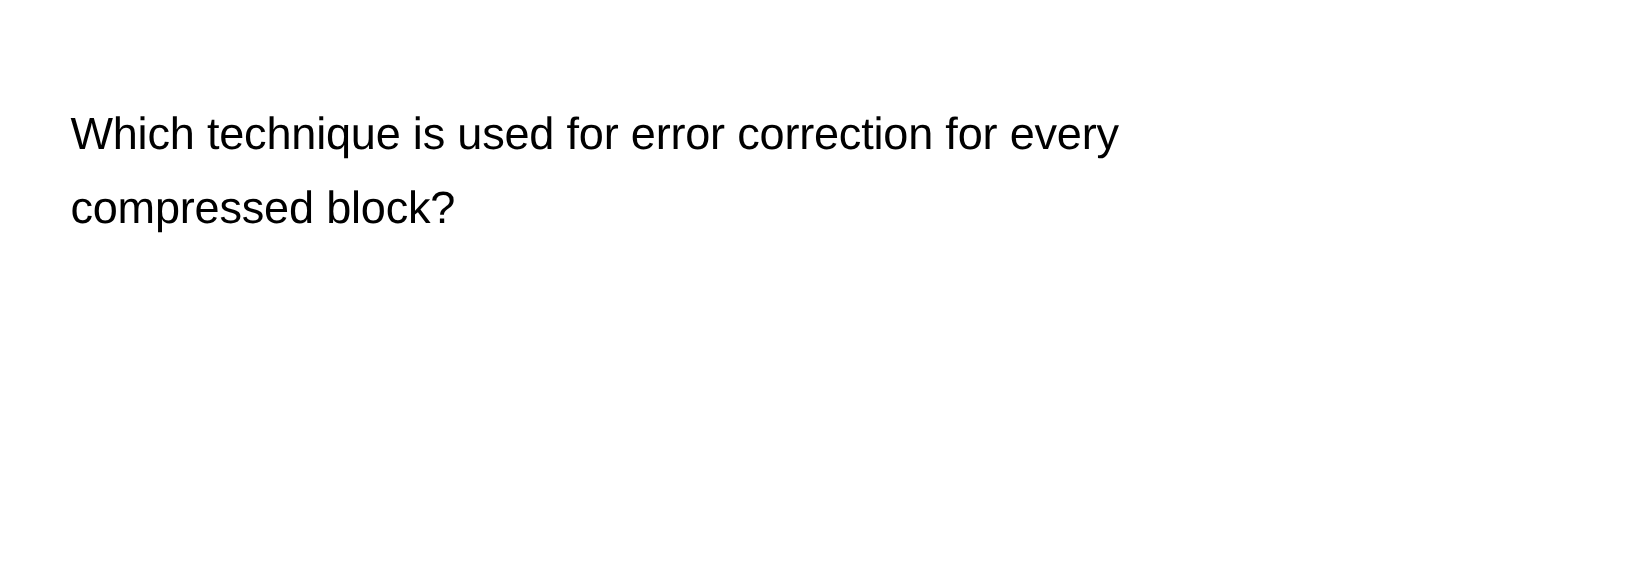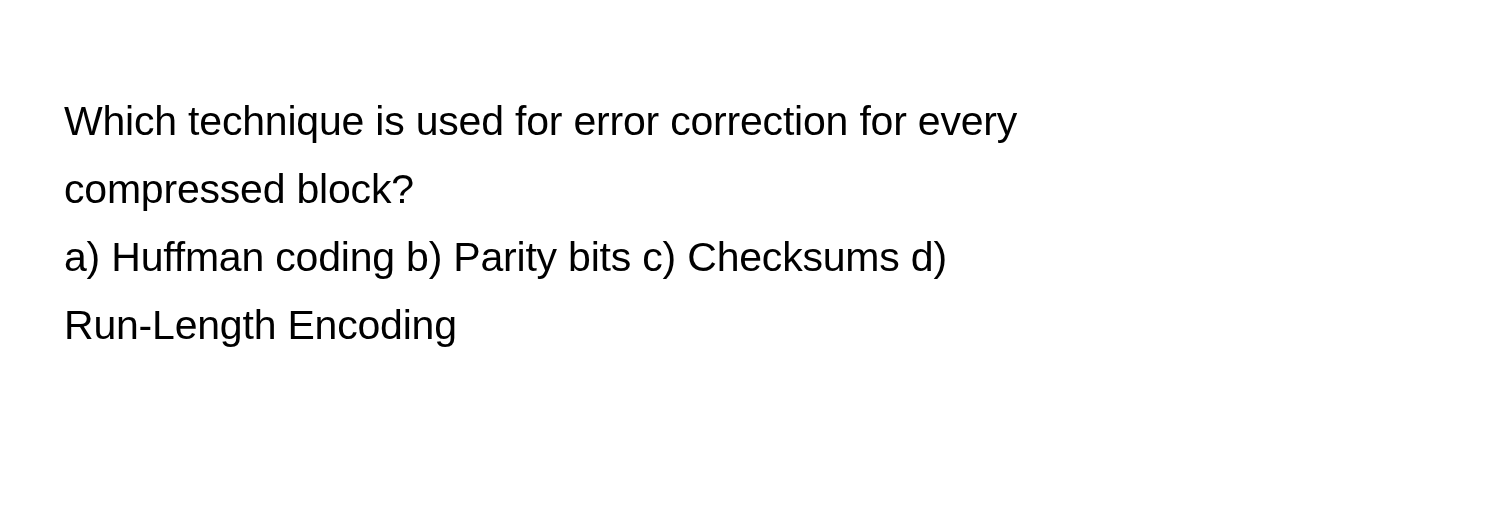--- a/index.html
+++ b/index.html
@@ -30,14 +30,13 @@
       color: #000000;
       font-weight: 400;
       letter-spacing: -0.2px;
     }
   </style>
 </head>
 <body>
 
 <div class="question-container">
   <div class="question-text">Which technique is used for error correction for every compressed block?</div>
-  <div class="options-text">a) Huffman coding b) Parity bits c) Checksums d) Run-Length Encoding</div>
 </div>
 
 </body></html>

